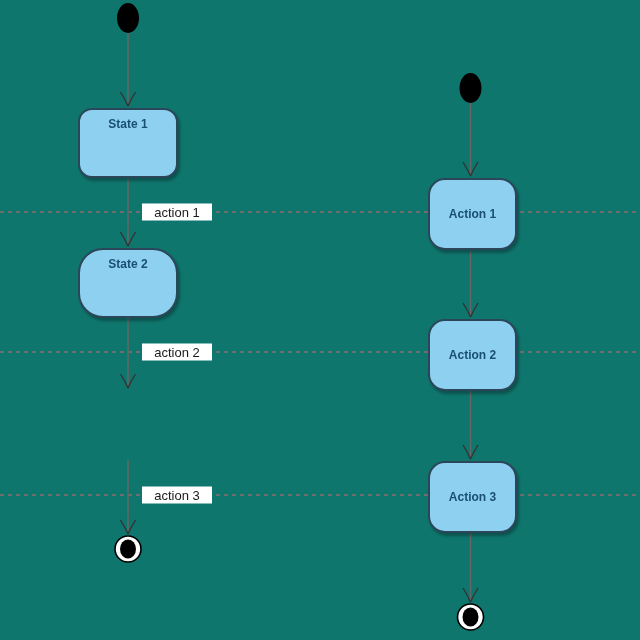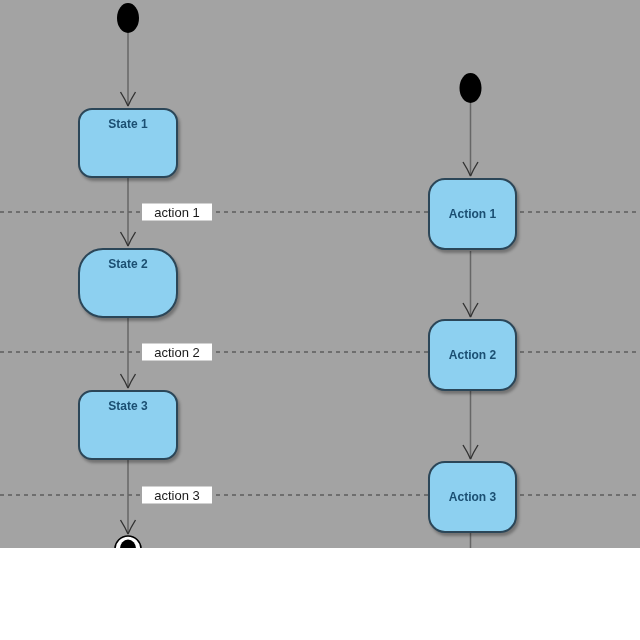--- a/index.html
+++ b/index.html
@@ -3,22 +3,22 @@
 <meta charset="utf-8">
 <style>
   html, body { margin: 0; padding: 0; }
   body {
     font-family: "Liberation Sans", sans-serif;
     background: #ffffff;
   }
   .canvas {
     position: relative;
     width: 640px;
-    height: 548px;
-    background: #a3a3a3;
+    height: 640px;
+    background: #0f766e;
     overflow: hidden;
   }
   .dashed-line {
     position: absolute;
     left: 0;
     width: 640px;
     height: 2px;
     background: repeating-linear-gradient(90deg, #6e6e6e 0 4px, transparent 4px 8px);
     z-index: 1;
   }
@@ -103,23 +103,20 @@
     <circle cx="470.5" cy="617" r="13" fill="#ffffff" stroke="#000000" stroke-width="1.6"></circle>
     <ellipse cx="470.5" cy="617" rx="8" ry="9.5" fill="#000000"></ellipse>
   </svg>
 
   <div class="node state-node" style="top: 108px;">
     <span>State 1</span>
   </div>
   <div class="node state-node" style="top: 248px; border-radius: 25px;">
     <span>State 2</span>
   </div>
-  <div class="node state-node" style="top: 390px;">
-    <span>State 3</span>
-  </div>
 
   <div class="transition-label" style="top: 212px;">action 1</div>
   <div class="transition-label" style="top: 352px;">action 2</div>
   <div class="transition-label" style="top: 495px;">action 3</div>
 
   <div class="node action-node" style="top: 178px;">
     <span>Action 1</span>
   </div>
   <div class="node action-node" style="top: 319px;">
     <span>Action 2</span>

